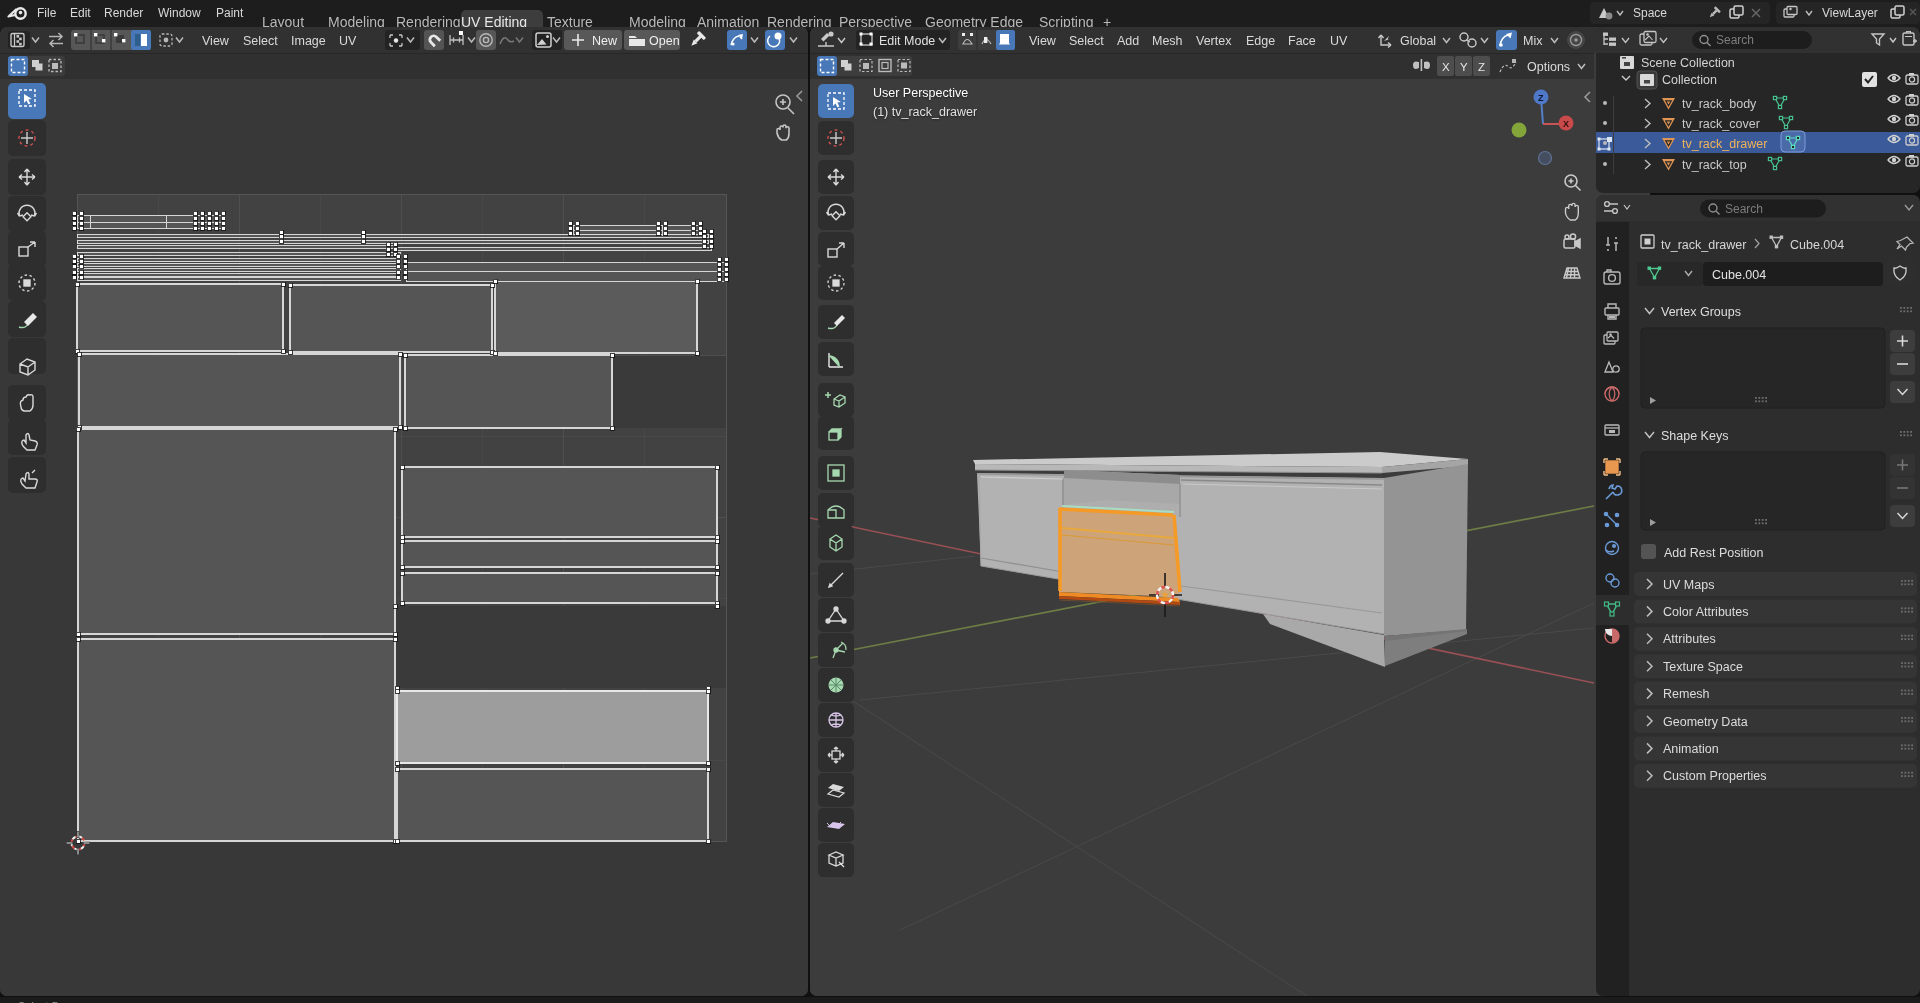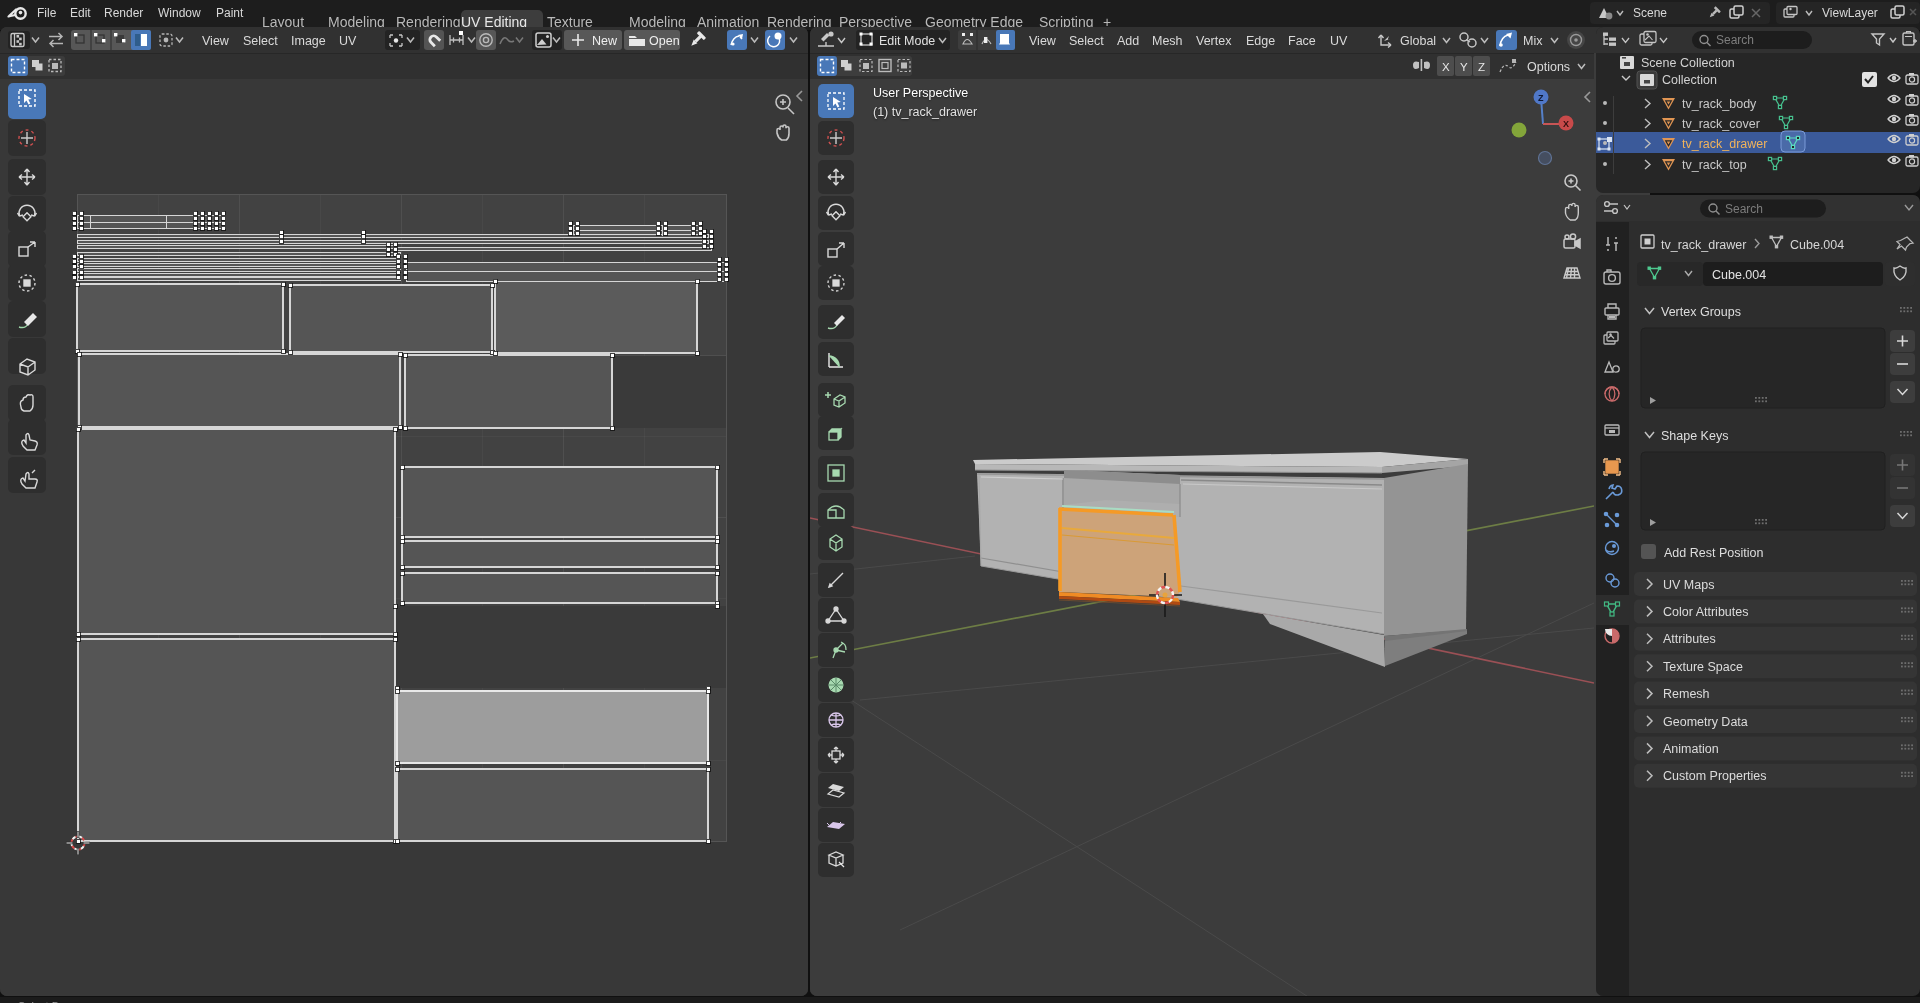--- a/index.html
+++ b/index.html
@@ -42,21 +42,21 @@
   <div class="wtab" style="left:839px;width:78px">Perspective</div>
   <div class="wtab" style="left:925px;width:108px">Geometry Edge</div>
   <div class="wtab" style="left:1039px;width:62px">Scripting</div>
   <div class="wtab" style="left:1103px;width:20px">+</div>
   <div class="dbtn" style="left:1590px;top:2px;width:180px;height:22px;background:#252525;"></div>
   <svg style="left:1596px;top:5px" width="30" height="16" viewBox="0 0 30 16">
     <path d="M3 13 L8 3 L13 13 Z" fill="#c9c9c9"></path>
         <circle cx="13" cy="11" r="3.4" fill="#8a8a8a"></circle>
     <path d="M21 6 l3 4 l3 -4" fill="none" stroke="#bbb" stroke-width="1.4"></path>
   </svg>
-  <div class="tmenu" style="left:1633px;font-size:12px;">Scene</div>
+  <div class="tmenu" style="left:1633px;font-size:12px;">Space</div>
   <svg style="left:1706px;top:5px" width="60" height="16" viewBox="0 0 60 16">
    <g transform="translate(8,8) rotate(45) scale(0.75)">
           <rect x="-5" y="-8" width="10" height="3.4" rx="1" fill="#b9b9b9"></rect>
           <rect x="-1.6" y="-5" width="3.2" height="7" fill="#b9b9b9"></rect>
           <path d="M-2.6 2 h5.2 l-2.6 6 Z" fill="#b9b9b9"></path>
         </g>
    <rect x="24" y="4" width="9" height="9" rx="1.5" fill="none" stroke="#d0d0d0" stroke-width="1.5"></rect>
    <rect x="28" y="1" width="9" height="9" rx="1.5" fill="#2a2a2a" stroke="#d0d0d0" stroke-width="1.5"></rect>
    <path d="M46 4 l8 8 M54 4 l-8 8" stroke="#666" stroke-width="1.5"></path>
   </svg>

